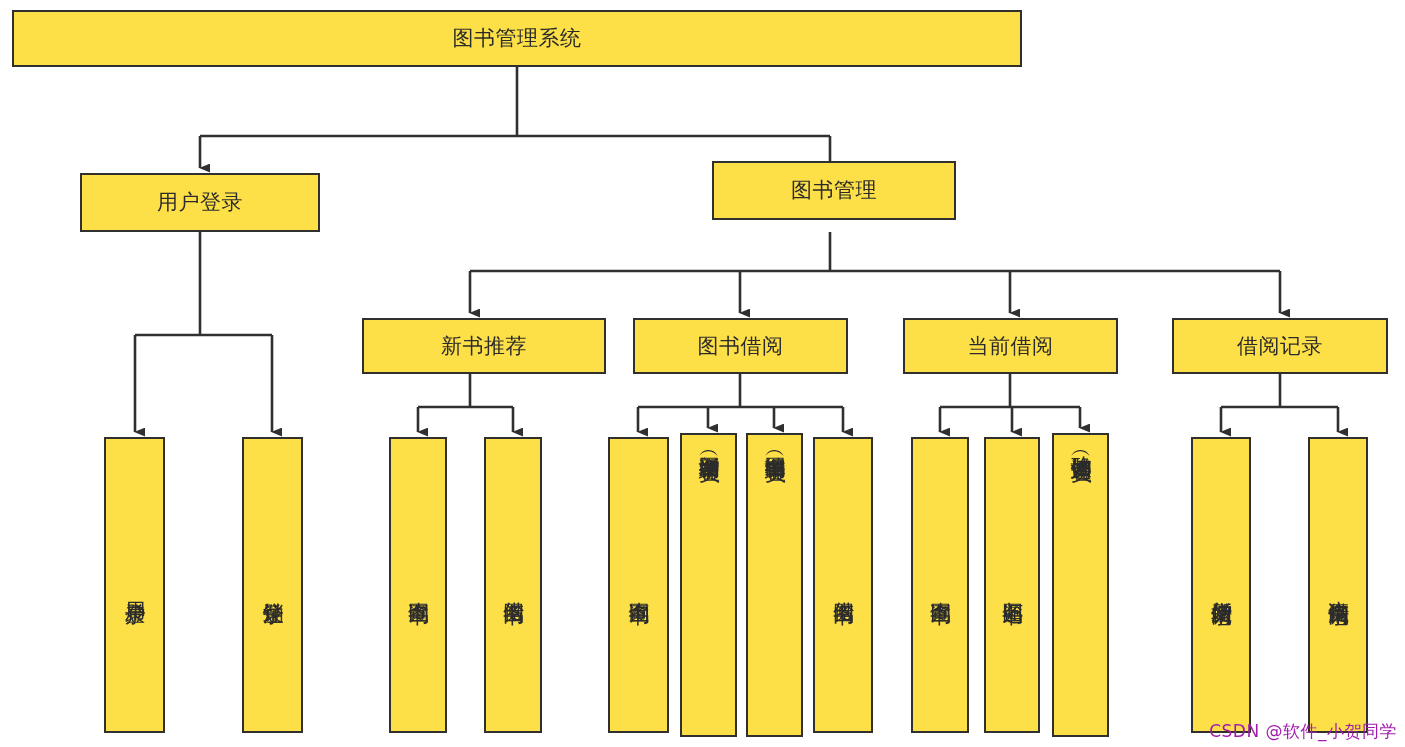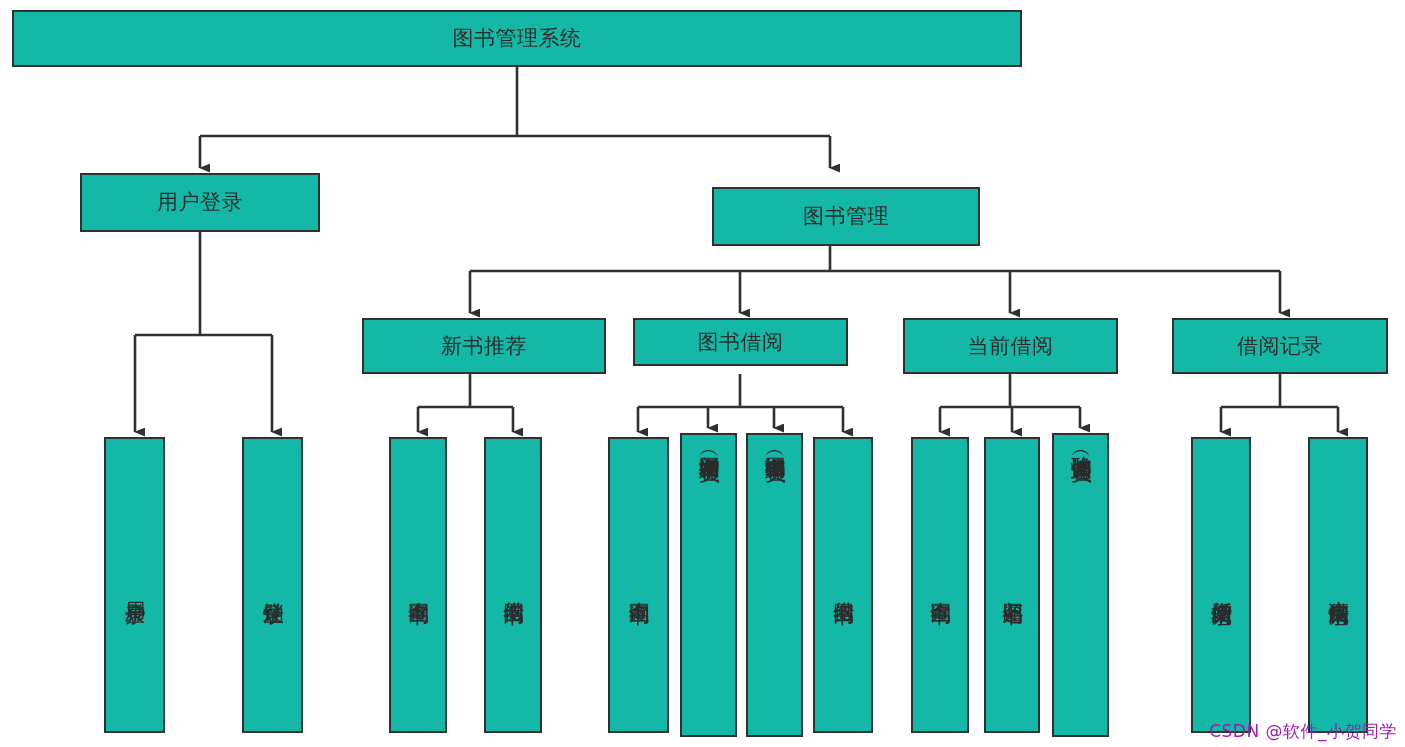--- a/index.html
+++ b/index.html
@@ -21,21 +21,21 @@
   #diagram-svg {
     position: absolute;
     left: 0;
     top: 0;
     width: 1405px;
     height: 747px;
   }
   .node-box {
     position: absolute;
     box-sizing: border-box;
-    background: #14b8a6;
+    background: #fde047;
     border: 2.5px solid #30302f;
     display: flex;
     align-items: center;
     justify-content: center;
   }
   .node-label-h {
     color: #2b2b2b;
     font-size: 21px;
     line-height: 1.15;
     letter-spacing: 0.5px;
@@ -131,28 +131,28 @@
     </g>
   </svg>
 
   <div class="node-box" style="left: 12px; top: 10px; width: 1010px; height: 57px;">
     <span class="node-label-h">图书管理系统</span>
   </div>
 
   <div class="node-box" style="left: 80px; top: 173px; width: 240px; height: 59px;">
     <span class="node-label-h">用户登录</span>
   </div>
-  <div class="node-box" style="left: 712px; top: 187px; width: 268px; height: 59px;">
+  <div class="node-box" style="left: 712px; top: 161px; width: 244px; height: 59px;">
     <span class="node-label-h">图书管理</span>
   </div>
 
   <div class="node-box" style="left: 362px; top: 318px; width: 244px; height: 56px;">
     <span class="node-label-h">新书推荐</span>
   </div>
-  <div class="node-box" style="left: 633px; top: 318px; width: 215px; height: 48px;">
+  <div class="node-box" style="left: 633px; top: 318px; width: 215px; height: 56px;">
     <span class="node-label-h">图书借阅</span>
   </div>
   <div class="node-box" style="left: 1172px; top: 318px; width: 216px; height: 56px;">
     <span class="node-label-h">借阅记录</span>
   </div>
   <div class="node-box" style="left: 903px; top: 318px; width: 215px; height: 56px;">
     <span class="node-label-h">当前借阅</span>
   </div>
 
   <div class="node-box leaf" style="left: 104px; top: 437px; width: 61px; height: 296px;">

